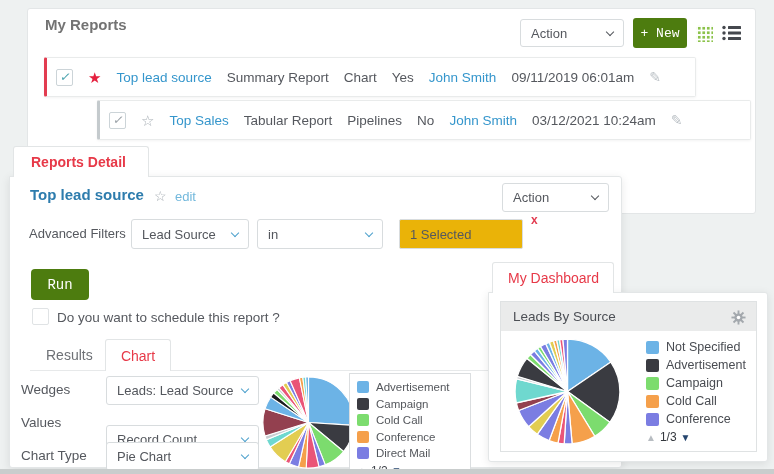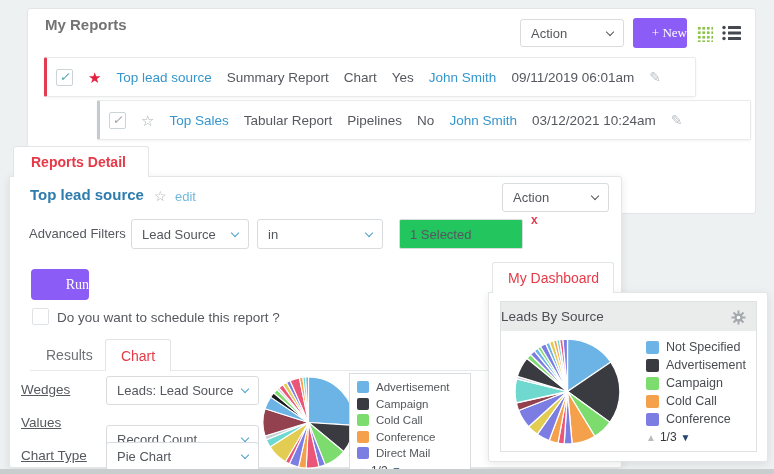--- a/index.html
+++ b/index.html
@@ -13,22 +13,22 @@
   .mr-title { position:absolute; left:17px; top:7px; font-size:15px; font-weight:bold; color:#737373; }
   .mr-controls { position:absolute; right:13px; top:9px; display:flex; align-items:center; gap:9px; }
 
   .selectbox { height:28px; border:1px solid #d8dcde; border-radius:3px; background:#fff;
                color:#54575d; font-size:13px; display:flex; align-items:center;
                justify-content:space-between; padding:0 10px; cursor:pointer; }
   .chev { width:6px; height:6px; border-right:1.6px solid #54575d; border-bottom:1.6px solid #54575d;
           transform:rotate(45deg); margin-top:-3px; flex:0 0 auto; }
   .chev.blue { border-color:#4da0cc; }
 
-  .btn-green { background:#8b5cf6; color:#fff; border:none; border-radius:3px; font-size:13px;
-               font-family:Liberation Serif, serif; cursor:pointer;text-align:right; }
+  .btn-green { background:#4d7c0f; color:#fff; border:none; border-radius:3px; font-size:13px;
+               font-family:Liberation Mono, monospace; cursor:pointer; }
   .btn-new { width:54px; height:30px; }
 
   .grid-icon { width:17px; height:17px;
      background-image:radial-gradient(circle, #8bc24a 1.6px, rgba(0,0,0,0) 1.8px);
      background-size:4.5px 4.5px; background-position:1px 1px; cursor:pointer; }
   .list-icon { cursor:pointer; display:block; }
 
   
   .report-row { position:absolute; height:40px; background:#fff; border:1px solid #e9ebeb;
                 border-radius:2px; display:flex; align-items:center; font-size:13.5px;
@@ -53,33 +53,33 @@
   #rd-body { left:9px; top:176px; width:613px; height:292px; z-index:4;
              border-radius:0 3px 3px 3px; box-shadow:0 2px 10px rgba(0,0,0,.09); }
   #rd-body > * { position:absolute; }
   .rd-title { left:20px; top:9px; font-size:15px; font-weight:bold; color:#2d7cad; }
   .rd-star  { left:144px; top:11px; font-size:14px; color:#a6adb3; cursor:pointer; }
   .rd-edit  { left:165px; top:12px; font-size:13px; color:#72b8dc; cursor:pointer; }
   .rd-action { right:12px; top:6px; width:107px; height:29px; }
   .flt-label { left:19px; top:49px; font-size:13px; color:#55585e; }
   .flt-field { left:121px; top:42px; width:118px; height:30px; }
   .flt-op    { left:247px; top:42px; width:126px; height:30px; }
-  .inputbox  { border:1px solid #d8dcde; border-radius:2px; background:#22c55e; color:#55585e;
+  .inputbox  { border:1px solid #d8dcde; border-radius:2px; background:#eab308; color:#55585e;
                font-size:13px; display:flex; align-items:center; padding:0 10px; }
   .flt-val   { left:389px; top:42px; width:124px; height:30px; }
   .flt-x     { left:521px; top:36px; color:#e23c50; font-size:12px; font-weight:bold; cursor:pointer; }
   .add-row   { left:121px; top:77px; font-size:13px; color:#3ca0d4; cursor:pointer; }
   .run-btn   { left:21px; top:92px; width:58px; height:31px; border-radius:4px; font-size:14px; position:absolute; }
   .sched-cb    { left:22px; top:131px; width:17px; height:17px; border:1px solid #e0e3e5;
                  border-radius:2px; background:#fff; cursor:pointer; }
   .sched-label { left:47px; top:133px; font-size:13.5px; color:#55585e; }
   .tab-results { left:36px; top:170px; font-size:14px; color:#6e7176; cursor:pointer; }
   .tab-chart   { left:95px; top:162px; width:66px; height:32px; justify-content:center; z-index:2; }
   .tabs-line   { left:20px; top:193px; width:573px; height:1px; background:#e7e9ea; z-index:1; }
-  .ctrl-label { left:11px; font-size:13.5px; color:#55585e;text-decoration:underline; }
+  .ctrl-label { left:11px; font-size:13.5px; color:#55585e; }
   .ctrl-select { left:96px; width:153px; height:29px; }
   #lbl-wedges { top:205px; } #sel-wedges { top:199px; }
   #lbl-values { top:238px; } #sel-values { top:248px; }
   #lbl-ctype  { top:271px; } #sel-ctype  { top:265px; }
   #pie1 { left:252px; top:199px; width:93px; height:93px; }
   .legendbox { left:339px; top:196px; width:122px; border:1px solid #dbdee0; background:#fff;
                padding:5px 7px 4px 7px; }
   .lg-row { display:flex; align-items:center; height:16.5px; }
   .lg-sw  { width:12px; height:12px; border-radius:2px; margin-right:7px; flex:0 0 auto; }
   .lg-label { font-size:11.5px; color:#54575c; white-space:nowrap; }
@@ -88,21 +88,21 @@
   .pg-txt  { font-size:12px; color:#3f434a; margin:0 4px; }
   .pg-down { font-size:10px; color:#25456e; cursor:pointer; }
 
   
   #db-tab  { left:492px; top:262px; width:122px; height:31px; padding-left:15px; z-index:7; }
   #db-body { left:488px; top:292px; width:280px; height:170px; z-index:6;
              border-radius:0 3px 3px 3px; box-shadow:0 2px 10px rgba(0,0,0,.09); }
   #db-body > * { position:absolute; }
   .widget-header { left:11px; top:8px; width:257px; height:31px; background:#eaebeb;
                    border:1px solid #dfe2e3; color:#4c4f55; font-size:13.5px; display:flex;
-                   align-items:center; padding-left:0; }
+                   align-items:center; padding-left:12px; }
   .gear { position:absolute; right:10px; top:8px; cursor:pointer; }
   .widget-body { left:11px; top:38px; width:257px; height:121px; border:1px solid #dfe2e3;
                  border-top:none; background:#fff; }
   .widget-body > * { position:absolute; }
   #pie2 { left:13px; top:7px; width:107px; height:107px; }
   #legend2 { left:145px; top:7px; }
   #legend2 .lg-row { height:18px; }
   #legend2 .lg-sw { width:13px; height:13px; }
   #legend2 .lg-label { font-size:12.5px; color:#494c52; }
   #legend2 .pg-txt { color:#33373d; }

